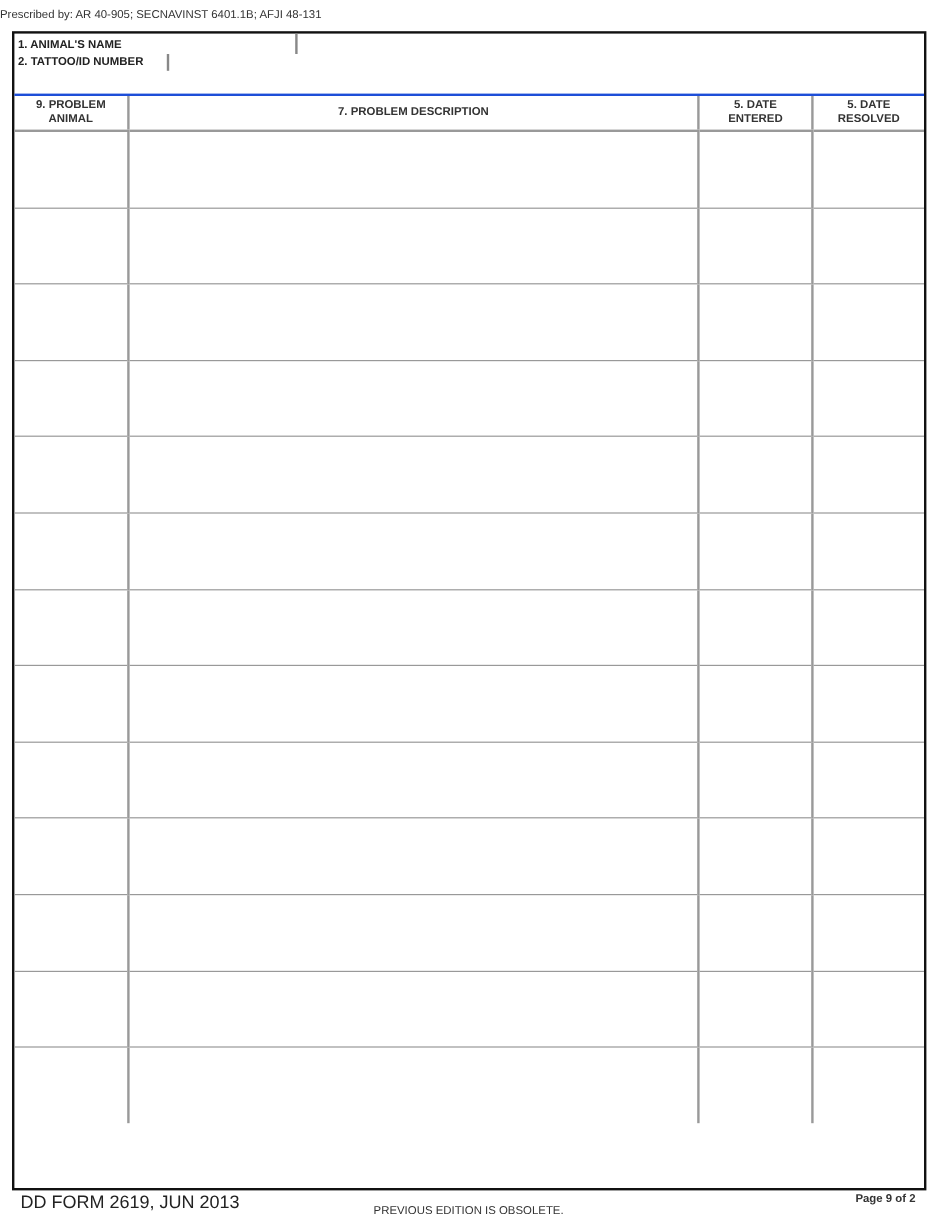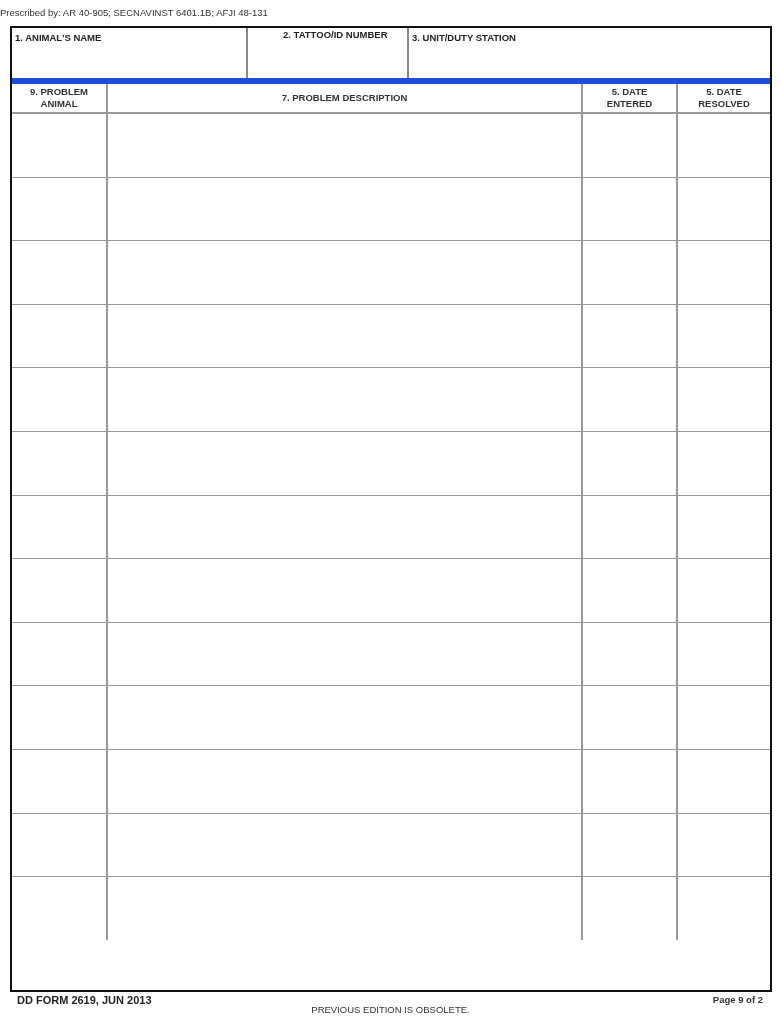--- a/index.html
+++ b/index.html
@@ -1,54 +1,50 @@
 <!DOCTYPE html>
 <html><head>
 <meta charset="utf-8">
 <style>
   html, body { margin:0; padding:0; background:#ffffff; }
   body { width:781px; height:1024px; position:relative; font-family:"Liberation Sans", sans-serif; color:#222; overflow:hidden; }
   .prescribed { position:absolute; left:0; top:7px; font-size:9.5px; color:#333; }
   .form { position:absolute; left:10px; top:26px; width:758px; height:962px; border:2px solid #111; box-sizing:content-box; }
   .title-row { height:41px; border-bottom:2px solid #333; display:flex; align-items:center; justify-content:center; font-weight:bold; font-size:11.5px; color:#222; }
-  .fields-row { height:50px; border-bottom:6px solid #1d4ed8; display:flex; }
+  .fields-row { height:50px; border-bottom:2px solid #1d4ed8; display:flex;flex-direction:column; }
   .field { position:relative; box-sizing:border-box; font-weight:bold; font-size:9.5px; padding:2px 3px; }
   .field.f1 { width:236px; border-right:2px solid #888; padding-top:4px; }
-  .field.f2 { width:129px; border-right:2px solid #888; padding-top:1px;margin-left:32px; }
+  .field.f2 { width:129px; border-right:2px solid #888; padding-top:1px; }
   .field.f3 { flex:1; padding-top:4px; }
   .field input { position:absolute; left:3px; right:3px; bottom:3px; height:22px; border:none; background:transparent; font-family:"Liberation Sans", sans-serif; font-size:11px; outline:none; }
   table.grid { border-collapse:collapse; width:758px; table-layout:fixed; }
   table.grid th { height:28px; font-size:9.5px; font-weight:bold; color:#333; text-align:center; line-height:12px; border-bottom:2px solid #999; padding:0; }
   table.grid td { height:62.6px; padding:0; border-top:1px solid #999; }
   table.grid tr:first-child td { border-top:none; }
   table.grid th + th, table.grid td + td { border-left:2px solid #999; }
   table.grid tbody tr:first-child td { border-top:none; }
   .cell-input { width:100%; height:100%; border:none; background:transparent; box-sizing:border-box; outline:none; font-family:"Liberation Sans", sans-serif; font-size:11px; padding:3px; resize:none; }
-  .footer-form { position:absolute; left:17px; top:994px; font-weight:bold; font-size:11px; color:#222; }
+  .footer-form { position:absolute; left:17px; top:994px; font-weight:normal; font-size:15px; color:#222; }
   .footer-edition { position:absolute; left:0; right:0; top:1004px; text-align:center; font-size:9.5px; color:#333; }
   .footer-page { position:absolute; right:18px; top:994px; font-weight:bold; font-size:9.5px; color:#333; }
 </style>
 </head>
 <body>
 
 <div class="prescribed">Prescribed by: AR 40-905; SECNAVINST 6401.1B; AFJI 48-131</div>
 
 <div class="form">
 
   <div class="fields-row">
     <div class="field f1">
       <span>1. ANIMAL'S NAME</span>
       <input type="text" value="" style="">
     </div>
     <div class="field f2">
       <span>2. TATTOO/ID NUMBER</span>
-      <input type="text" value="" style="">
-    </div>
-    <div class="field f3">
-      <span>3. UNIT/DUTY STATION</span>
       <input type="text" value="" style="">
     </div>
   </div>
 
   <table class="grid">
     <colgroup>
       <col style="width:95px">
         <col style="width:475px">
         <col style="width:95px">
         <col style="width:93px">

